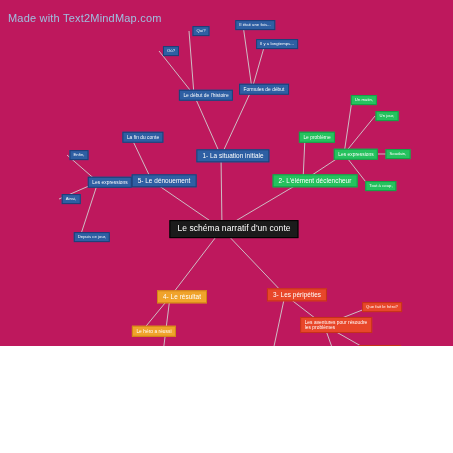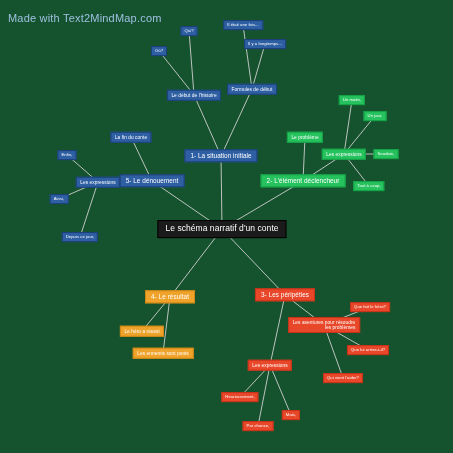--- a/index.html
+++ b/index.html
@@ -3,22 +3,22 @@
 <meta charset="utf-8">
 <style>
   html, body {
     margin: 0;
     padding: 0;
     background: #ffffff;
   }
   #canvas {
     position: relative;
     width: 453px;
-    height: 453px;
-    background: #14532d;
+    height: 346px;
+    background: #be185d;
     overflow: hidden;
     font-family: "Liberation Sans", sans-serif;
   }
   #watermark {
     position: absolute;
     left: 8px;
     top: 12px;
     font-size: 11px;
     color: #9fc0e0;
     letter-spacing: 0.2px;
@@ -30,28 +30,29 @@
     top: 0;
     width: 453px;
     height: 453px;
     pointer-events: none;
   }
   .node {
     position: absolute;
     transform: translate(-50%, -50%);
     box-sizing: border-box;
     white-space: pre;
-    text-align: right;
+    text-align: left;
     line-height: 1.15;
     border-style: solid;
     border-width: 1px;
     color: #ffffff;
     padding: 1px 3px;
     font-size: 4.6px;
     letter-spacing: 0.05px;
+    margin-left: 12px;
   }
   .node.root {
     font-size: 8.5px;
     padding: 3px 7px;
     font-weight: normal;
   }
   .node.lvl1 {
     font-size: 6.4px;
     padding: 2px 5px;
   }

